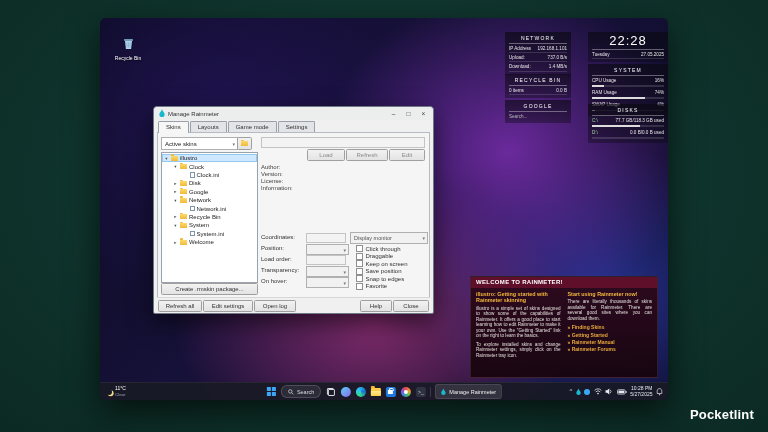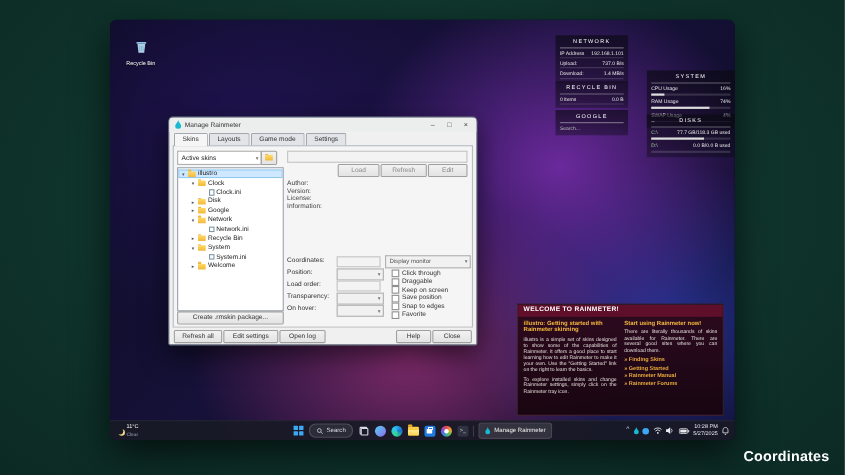--- a/index.html
+++ b/index.html
@@ -157,20 +157,27 @@
         <span>0 items</span>
         <span>0.0 B</span>
       </div>
   </div>
 
   <div class="widget" style="left:405px;top:82px;width:58px;">
     <div class="w-title">GOOGLE</div>
     <div class="g-search">Search...</div>
   </div>
 
+  <div class="widget" style="left:488px;top:14px;width:72px;">
+    <div class="clock-time">22:28</div>
+    <div class="w-row">
+        <span>Tuesday</span>
+        <span>27.05.2025</span>
+      </div>
+  </div>
 
   <div class="widget" style="left:488px;top:46px;width:72px;">
     <div class="w-title">SYSTEM</div>
     <div class="w-row" style="border-bottom:none;">
         <span>CPU Usage</span>
         <span>16%</span>
       </div>
     <div class="bar">
         <i style="width: 16%;"></i>
       </div>
@@ -453,13 +460,13 @@
         <div>5/27/2025</div>
       </span>
       <svg width="7" height="8" viewBox="0 0 7 8">
           <path d="M3.5 0.6C2 0.6 1.2 1.8 1.2 3.3v2.2h4.6V3.3c0-1.5-0.8-2.7-2.3-2.7z" stroke="#e8eaf0" fill="none" stroke-width="0.7"></path>
           <rect x="2.7" y="6.3" width="1.6" height="0.9" rx="0.45" fill="#e8eaf0"></rect>
         </svg>
     </div>
   </div>
 </div>
 
-<div class="watermark">Coordinates</div>
+<div class="watermark">Pocketlint</div>
 
 </body></html>

